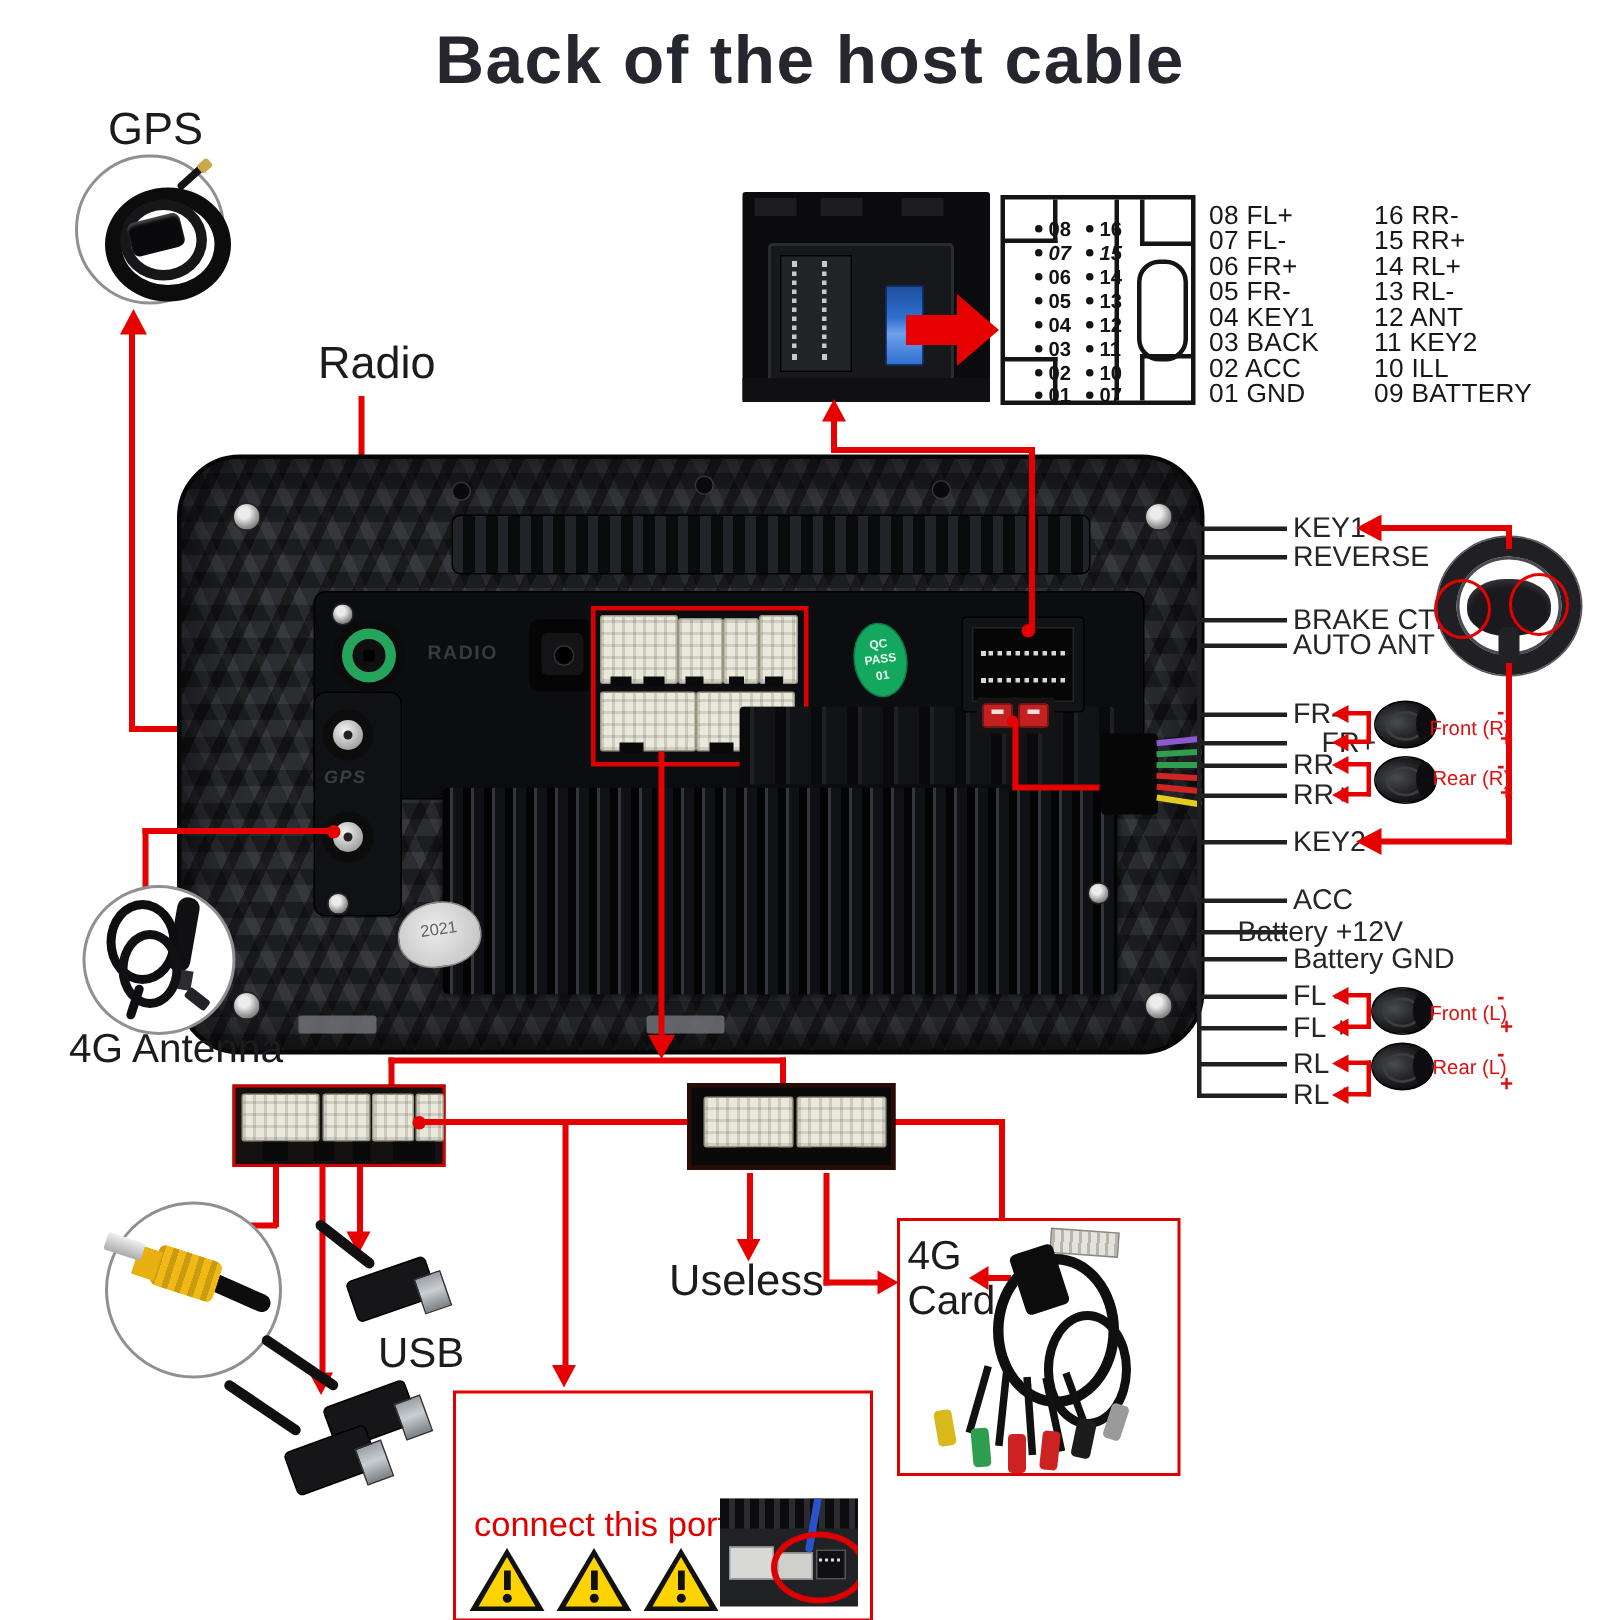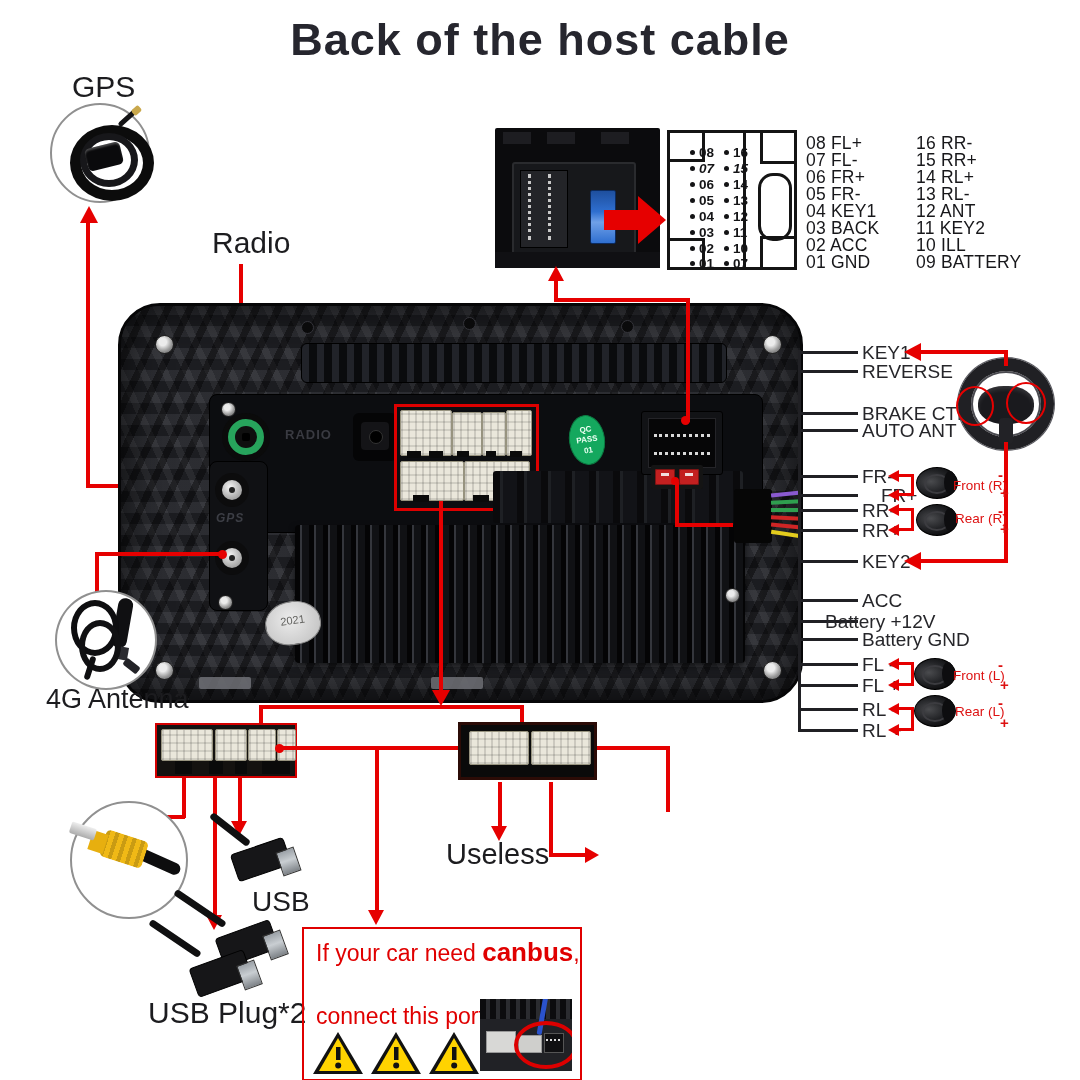--- a/index.html
+++ b/index.html
@@ -424,27 +424,44 @@
   <div class="usb" style="left:233px;top:845px;width:54px;height:27px;transform:rotate(-19deg);"></div>
   <div class="usbface" style="left:279px;top:849px;width:17px;height:23px;transform:rotate(-19deg);"></div>
   <div class="lbl" style="left:252px;top:886px;font-size:28px;">USB</div>
 
   <div class="cable" style="left:170px;top:905px;width:60px;height:7px;transform:rotate(34deg);"></div>
   <div class="cable" style="left:145px;top:935px;width:60px;height:7px;transform:rotate(34deg);"></div>
   <div class="usb" style="left:218px;top:928px;width:56px;height:29px;transform:rotate(-20deg);"></div>
   <div class="usbface" style="left:266px;top:932px;width:17px;height:24px;transform:rotate(-20deg);"></div>
   <div class="usb" style="left:192px;top:958px;width:56px;height:29px;transform:rotate(-20deg);"></div>
   <div class="usbface" style="left:240px;top:962px;width:17px;height:24px;transform:rotate(-20deg);"></div>
-  <div class="lbl" style="left:148px;top:996px;font-size:30px;">USB Plug*2</div>
-
+
+  <div class="redbox" style="left:598px;top:812px;width:185px;height:168px;border-width:2.5px;">
+    <div class="lbl" style="left:5px;top:8px;font-size:27px;">4G</div>
+    <div class="lbl" style="left:5px;top:38px;font-size:27px;">Card</div>
+    <div class="tri" style="left:46px;top:30px;border-top:8px solid transparent;border-bottom:8px solid transparent;border-right:13px solid var(--red);"></div>
+    <div class="lineR" style="left:58px;top:36px;width:16px;height:3.5px;"></div>
+    <div class="abs" style="left:100px;top:6px;width:44px;height:15px;background:#e5e2da;border:1px solid #888;background-image:repeating-linear-gradient(90deg,rgba(0,0,0,.2) 0 2px,transparent 2px 6px);transform:rotate(4deg);"></div>
+    <div class="abs" style="left:62px;top:22px;width:70px;height:88px;border:7px solid #0f0f0f;border-radius:50%;"></div>
+    <div class="abs" style="left:78px;top:18px;width:30px;height:42px;background:#0c0c0c;border-radius:4px;transform:rotate(-18deg);"></div>
+    <div class="abs" style="left:96px;top:60px;width:46px;height:66px;border:6px solid #101010;border-radius:50%;"></div>
+    <div class="abs" style="left:50px;top:96px;width:5px;height:46px;background:#111;transform:rotate(16deg);"></div>
+    <div class="abs" style="left:66px;top:100px;width:5px;height:50px;background:#111;transform:rotate(6deg);"></div>
+    <div class="abs" style="left:84px;top:104px;width:5px;height:52px;background:#111;transform:rotate(-4deg);"></div>
+    <div class="abs" style="left:100px;top:104px;width:5px;height:50px;background:#111;transform:rotate(-12deg);"></div>
+    <div class="abs" style="left:116px;top:100px;width:5px;height:46px;background:#111;transform:rotate(-20deg);"></div>
+    <div class="abs" style="left:24px;top:126px;width:12px;height:24px;background:#d8b81a;border-radius:3px;transform:rotate(-10deg);"></div>
+    <div class="abs" style="left:48px;top:138px;width:12px;height:26px;background:#2e9e4e;border-radius:3px;transform:rotate(-5deg);"></div>
+    <div class="abs" style="left:72px;top:142px;width:12px;height:26px;background:#cc2222;border-radius:3px;"></div>
+    <div class="abs" style="left:94px;top:140px;width:12px;height:26px;background:#cc2222;border-radius:3px;transform:rotate(6deg);"></div>
+    <div class="abs" style="left:116px;top:132px;width:13px;height:26px;background:#1c1c1c;border-radius:3px;transform:rotate(12deg);"></div>
+    <div class="abs" style="left:138px;top:122px;width:12px;height:24px;background:#9a9a9a;border-radius:3px;transform:rotate(18deg);"></div>
+  </div>
 
   <div class="redbox" style="left:302px;top:927px;width:276px;height:150px;border-width:2.5px;border-color:#e00000;">
-    <div class="abs" style="left:12px;top:8px;font-size:23px;color:#e00000;white-space:nowrap;">
-      <span>If your car need </span><span class="cn-num" style="font-size:26px;">canbus</span><span>,</span>
-    </div>
     <div class="abs" style="left:12px;top:74px;font-size:23px;color:#e00000;white-space:nowrap;">connect this port</div>
     <svg class="abs" style="left:8px;top:102px;" width="52" height="44" viewBox="0 0 52 44">
         <polygon points="26,1 51,43 1,43" fill="#111"></polygon>
         <polygon points="26,7 45,40 7,40" fill="#ffd300"></polygon>
         <rect x="24" y="16" width="4.5" height="13" fill="#111"></rect>
         <circle cx="26.2" cy="34.5" r="3" fill="#111"></circle>
       </svg>
     <svg class="abs" style="left:66px;top:102px;" width="52" height="44" viewBox="0 0 52 44">
         <polygon points="26,1 51,43 1,43" fill="#111"></polygon>
         <polygon points="26,7 45,40 7,40" fill="#ffd300"></polygon>

